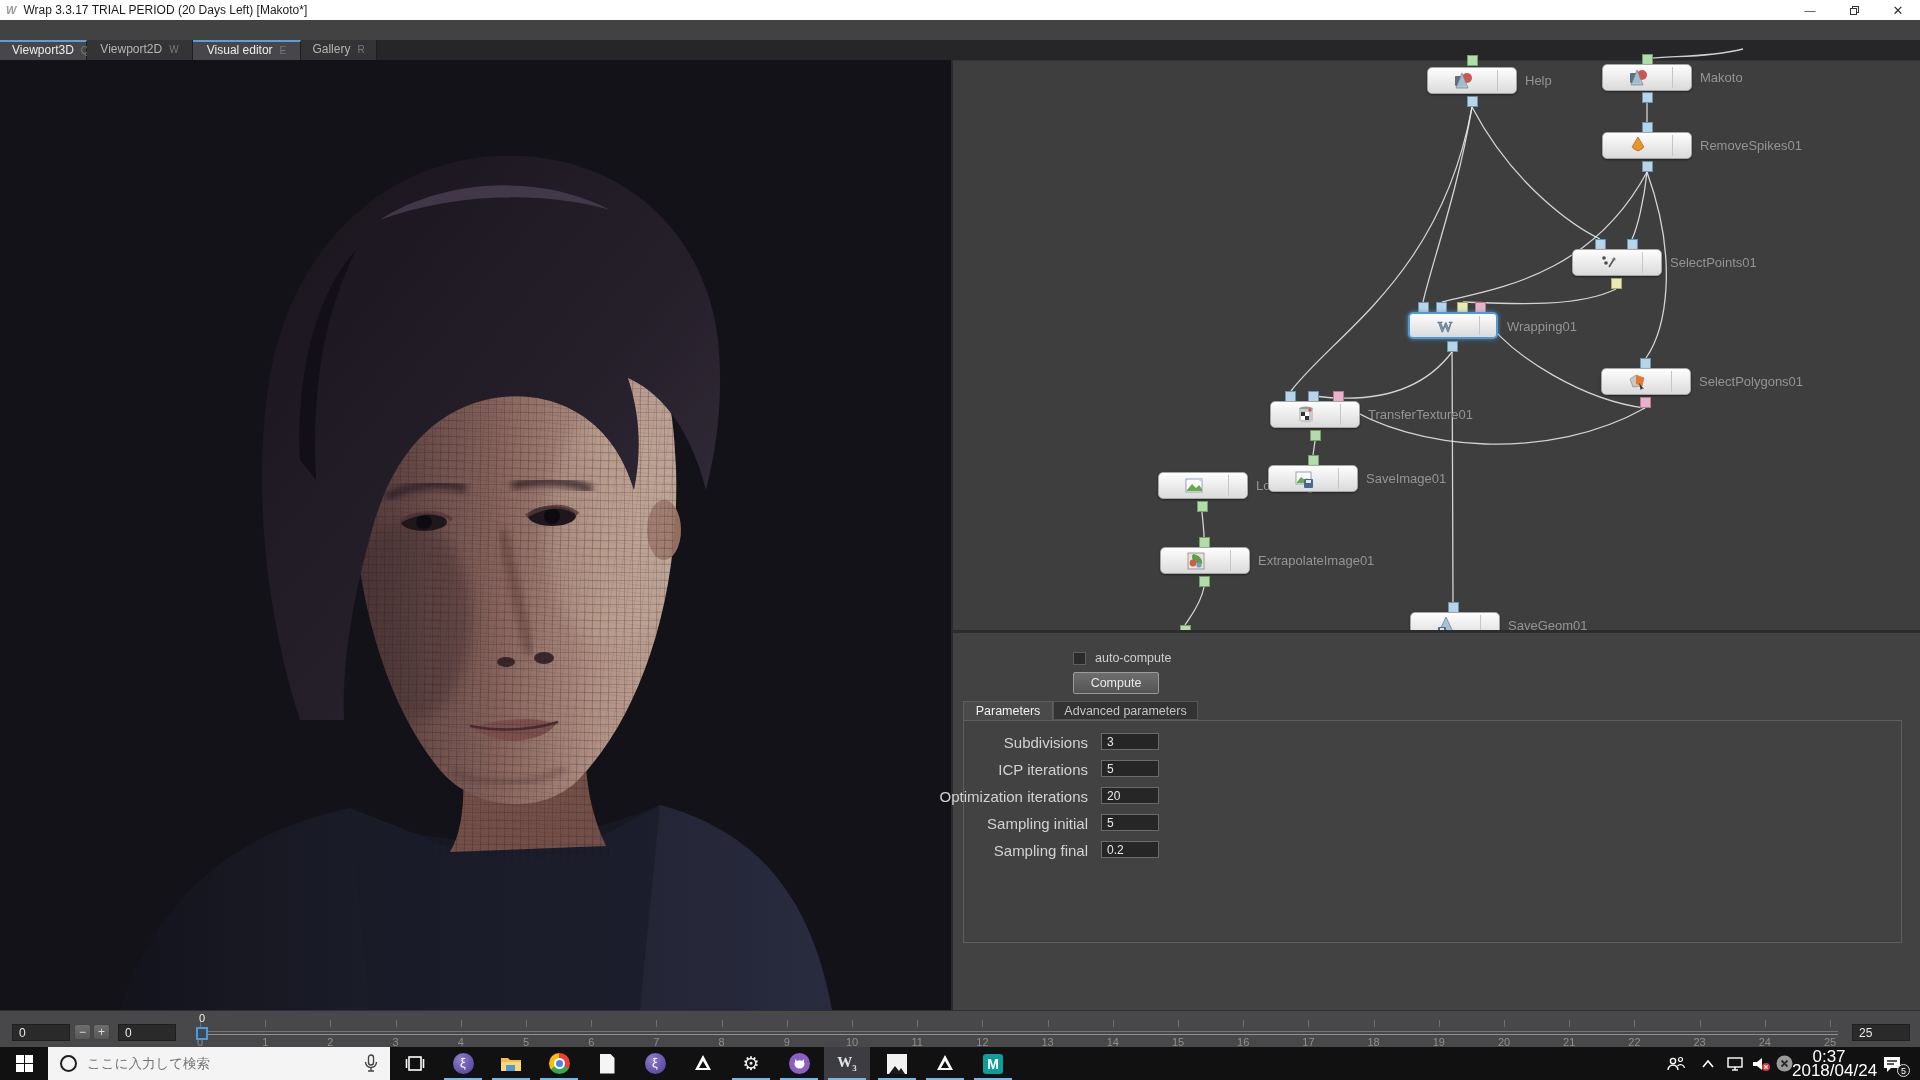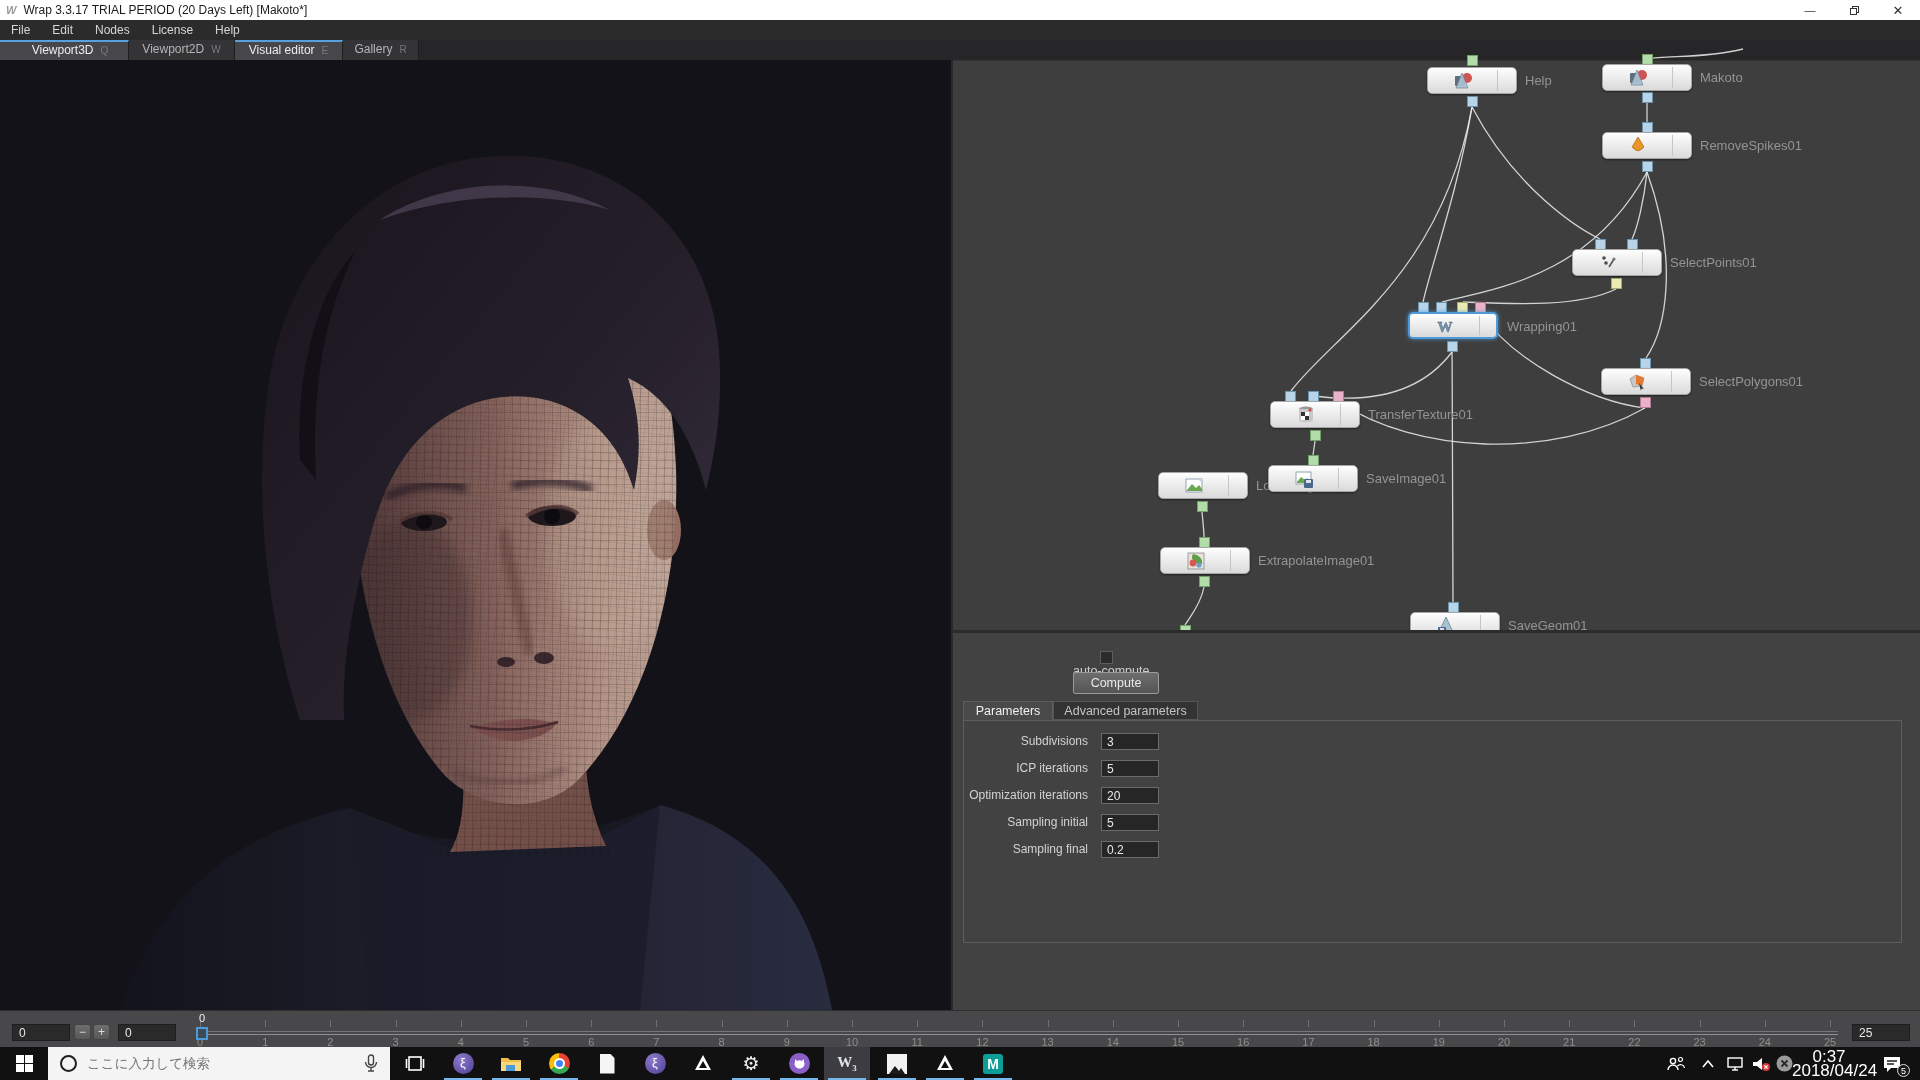--- a/index.html
+++ b/index.html
@@ -42,30 +42,30 @@
   .node.selected { border:2px solid #4e9ad8; box-shadow:0 0 4px rgba(90,160,220,.8); }
   .node.sliver { height:8px; border-radius:4px 4px 0 0; }
   .port { position:absolute; width:11px; height:11px; }
   .pb { background:#b8d4e8; border:1px solid #6a93ad; }
   .pg { background:#b2dcaa; border:1px solid #71a168; }
   .py { background:#eaeab2; border:1px solid #a9a973; }
   .pp { background:#eab2ca; border:1px solid #b27c95; }
 
   
   .paramsarea { position:absolute; left:953px; top:633px; width:967px; height:377px; background:#424242; }
-  .chkrow { position:absolute; left:120px; top:18px; display:flex; align-items:center;flex-direction:column; }
+  .chkrow { position:absolute; left:120px; top:18px; display:flex; align-items:center; }
   .chk { width:13px; height:13px; background:#2b2b2b; border:1px solid #5e5e5e; margin-right:9px; }
   .chklbl { color:#cfcfcf; font-size:12.5px; }
   .compute-btn { position:absolute; left:120px; top:39px; width:86px; height:22px; background:linear-gradient(#6d6d6d,#555); border:1px solid #9a9a9a; border-radius:2px; color:#e9e9e9; font-size:12.5px; text-align:center; line-height:20px; }
   .ptab { position:absolute; top:68px; height:19px; font-size:12.5px; text-align:center; line-height:19px; }
   .ptab.active { background:#4a4a4a; color:#f0f0f0; border:1px solid #5e5e5e; border-bottom:none; }
   .ptab.inactive { background:#333; color:#c4c4c4; border:1px solid #555; }
   .pbox { position:absolute; left:10px; top:87px; width:939px; height:223px; border:1px solid #5e5e5e; }
   .prow { position:absolute; height:17px; }
-  .prow .plabel { position:absolute; right:832px; top:1px; color:#d2d2d2; font-size:12px; white-space:nowrap; }
+  .prow .plabel { position:absolute; right:832px; top:1px; color:#d2d2d2; font-size:15px; white-space:nowrap; }
   .pinput { position:absolute; left:148px; width:58px; height:17px; background:#262626; border:1px solid #6a6a6a; color:#e8e8e8; font-size:12px; padding-left:5px; font-family:"Liberation Sans","DejaVu Sans",sans-serif; }
 
   
   .timeline { position:absolute; left:0; top:1010px; width:1920px; height:37px; background:#48484a; border-top:1px solid #2e2e2e; }
   .tl-input { position:absolute; top:13px; width:58px; height:17px; background:#2a2a2a; border:1px solid #1e1e1e; color:#e8e8e8; font-size:12px; padding-left:6px; font-family:"Liberation Sans","DejaVu Sans",sans-serif; }
   .tl-btn { position:absolute; top:13px; width:17px; height:16px; background:linear-gradient(#6e6e6e,#585858); border:1px solid #454545; border-radius:3px; color:#ddd; font-size:12px; text-align:center; line-height:14px; }
   .track { position:absolute; left:205px; top:20px; width:1633px; height:4px; border-top:1px solid #757575; border-bottom:1px solid #8f8f8f; }
   .tick { position:absolute; top:9px; width:1px; height:7px; background:#6e6e6e; }
   .ticklbl { position:absolute; top:25px; width:20px; margin-left:-10px; text-align:center; color:#8f8f8f; font-size:11px; }
   .tl-handle { position:absolute; left:196px; top:16px; width:12px; height:13px; background:#3c4a55; border:2px solid #4e9ad8; }
@@ -112,30 +112,23 @@
       <div class="winbtn">
           <span class="restore-glyph">
             <i></i>
             <i></i>
           </span>
         </div>
       <div class="winbtn" style="font-size:13px;">✕</div>
     </div>
   </div>
 
-  <div class="menubar">
-    <span class="menuitem">File</span>
-    <span class="menuitem">Edit</span>
-    <span class="menuitem">Nodes</span>
-    <span class="menuitem">License</span>
-    <span class="menuitem">Help</span>
-  </div>
 
   <div class="tabbar">
-    <div class="tab active" style="width:129px;padding-left:12px;"><span>Viewport3D</span><span class="sc">Q</span></div>
+    <div class="tab active" style="width:87px;padding-left:12px;"><span>Viewport3D</span><span class="sc">Q</span></div>
     <div class="tab" style="width:106px;"><span>Viewport2D</span><span class="sc">W</span></div>
     <div class="tab active" style="width:108px;"><span>Visual editor</span><span class="sc">E</span></div>
     <div class="tab" style="width:76px;"><span>Gallery</span><span class="sc">R</span></div>
   </div>
 
   <div class="viewport3d">
     <svg width="951" height="950" viewBox="0 0 951 950">
       <defs>
         <linearGradient id="sg" x1="0" y1="0" x2="1" y2="0">
           <stop offset="0" stop-color="#5e403f"></stop>

